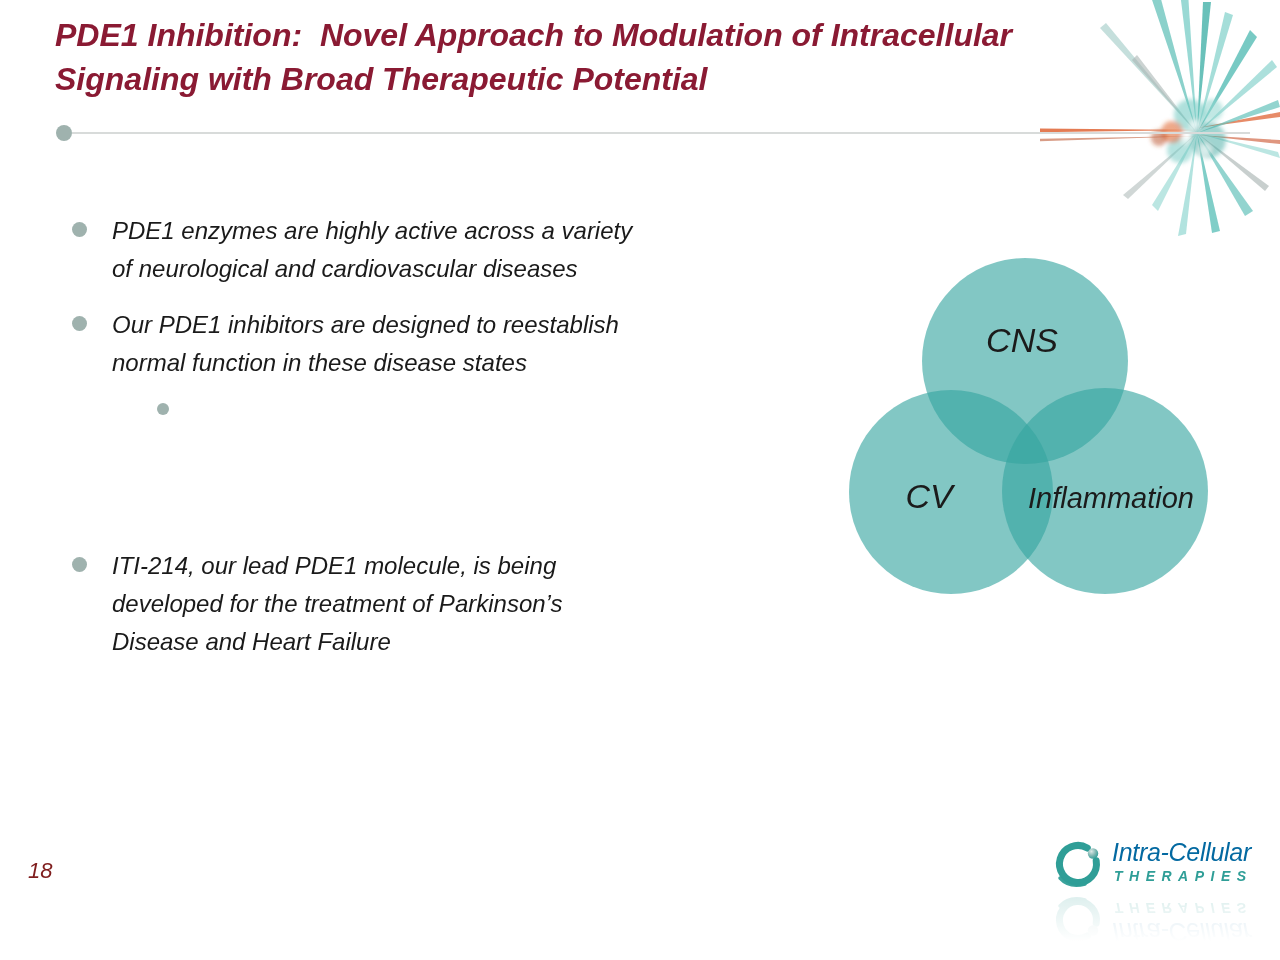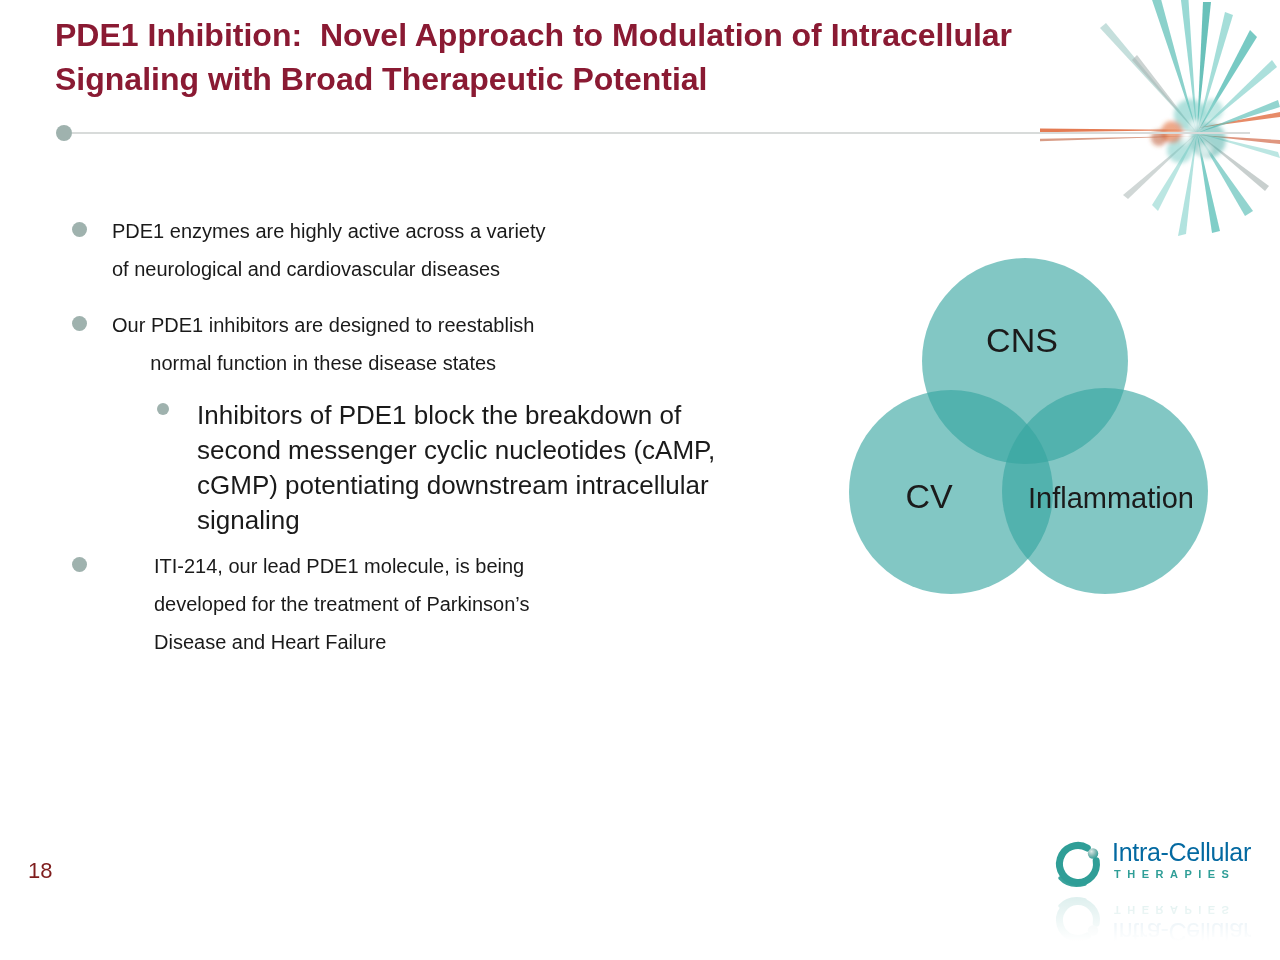--- a/index.html
+++ b/index.html
@@ -1,40 +1,41 @@
 <!DOCTYPE html>
 <html><head>
 <meta charset="utf-8">
 <style>
   html,body{margin:0;padding:0;background:#ffffff;}
   .slide{
     position:relative;width:1280px;height:960px;background:#ffffff;overflow:hidden;
     font-family:"Liberation Sans", sans-serif;
+    font-style:italic;
   }
   .title{
     position:absolute;left:55px;top:13px;width:1150px;
     font-size:32px;font-weight:bold;line-height:44px;color:#8A1A33;
     white-space:pre-wrap;margin:0;letter-spacing:0;
   }
   .divider-dot{
     position:absolute;left:56px;top:125px;width:16px;height:16px;border-radius:50%;
     background:#9FB2AE;
   }
   .divider-line{
     position:absolute;left:72px;top:132px;width:1178px;height:2px;background:#D8DBDA;
   }
   .bullet-text{
     position:absolute;color:#1A1A1A;white-space:pre-wrap;
   }
-  .lvl1{font-size:20px;line-height:38px;left:112px;}
+  .lvl1{font-size:24px;line-height:38px;left:112px;}
   .lvl2{font-size:26px;line-height:35px;left:197px;}
   .b1{top:212px;}
-  .b2{top:306px;text-align:center;}
+  .b2{top:306px;}
   .b3{top:398px;}
-  .b4{top:547px;margin-left:42px;}
+  .b4{top:547px;}
   .marker{
     position:absolute;border-radius:50%;background:#9FB2AE;
   }
   .m-main{width:15px;height:15px;left:72px;}
   .m1{top:222px;}
   .m2{top:316px;}
   .m3{left:157px;top:403px;width:12px;height:12px;}
   .m4{top:557px;}
   .venn-svg{position:absolute;left:845px;top:252px;}
   .venn-label{
@@ -46,21 +47,21 @@
   }
   .logo{
     position:absolute;left:1052px;top:838px;width:210px;height:54px;
   }
   .logo-mark{position:absolute;left:0;top:0;}
   .logo-name{
     position:absolute;left:60px;top:0;font-size:25px;color:#0369a1;
     letter-spacing:-0.3px;white-space:nowrap;
   }
   .logo-sub{
-    position:absolute;left:62px;top:30px;font-size:11px;font-weight:bold;color:#2F9E97;
+    position:absolute;left:62px;top:30px;font-size:14px;font-weight:bold;color:#2F9E97;
     letter-spacing:6.5px;white-space:nowrap;
   }
   .logo-reflection{
     position:absolute;left:1052px;top:892px;width:210px;height:54px;
     transform:scaleY(-1);opacity:0.28;pointer-events:none;
   }
   .reflection-fade{
     position:absolute;left:1040px;top:890px;width:240px;height:60px;
     background:linear-gradient(to bottom, rgba(255,255,255,0.35), #ffffff 85%);
     pointer-events:none;
@@ -122,24 +123,20 @@
 
   <span class="marker m-main m1"></span>
   <span class="marker m-main m2"></span>
   <span class="marker m3"></span>
   <span class="marker m-main m4"></span>
 
   <div class="bullet-text lvl1 b1">PDE1 enzymes are highly active across a variety
 of neurological and cardiovascular diseases</div>
   <div class="bullet-text lvl1 b2">Our PDE1 inhibitors are designed to reestablish
 normal function in these disease states</div>
-  <div class="bullet-text lvl2 b3">Inhibitors of PDE1 block the breakdown of
-second messenger cyclic nucleotides (cAMP,
-cGMP) potentiating downstream intracellular
-signaling</div>
   <div class="bullet-text lvl1 b4">ITI-214, our lead PDE1 molecule, is being
 developed for the treatment of Parkinson’s
 Disease and Heart Failure</div>
 
   <svg class="venn-svg" width="372" height="348" viewBox="0 0 372 348">
     <circle cx="180" cy="109" r="103" fill-opacity="0.62" fill="#35A59F"></circle>
     <circle cx="106" cy="240" r="102" fill-opacity="0.62" fill="#35A59F"></circle>
     <circle cx="260" cy="239" r="103" fill-opacity="0.62" fill="#35A59F"></circle>
     <text class="venn-label" x="177" y="100" font-size="34" text-anchor="middle">CNS</text>
     <text class="venn-label" x="84" y="256" font-size="34" text-anchor="middle">CV</text>

